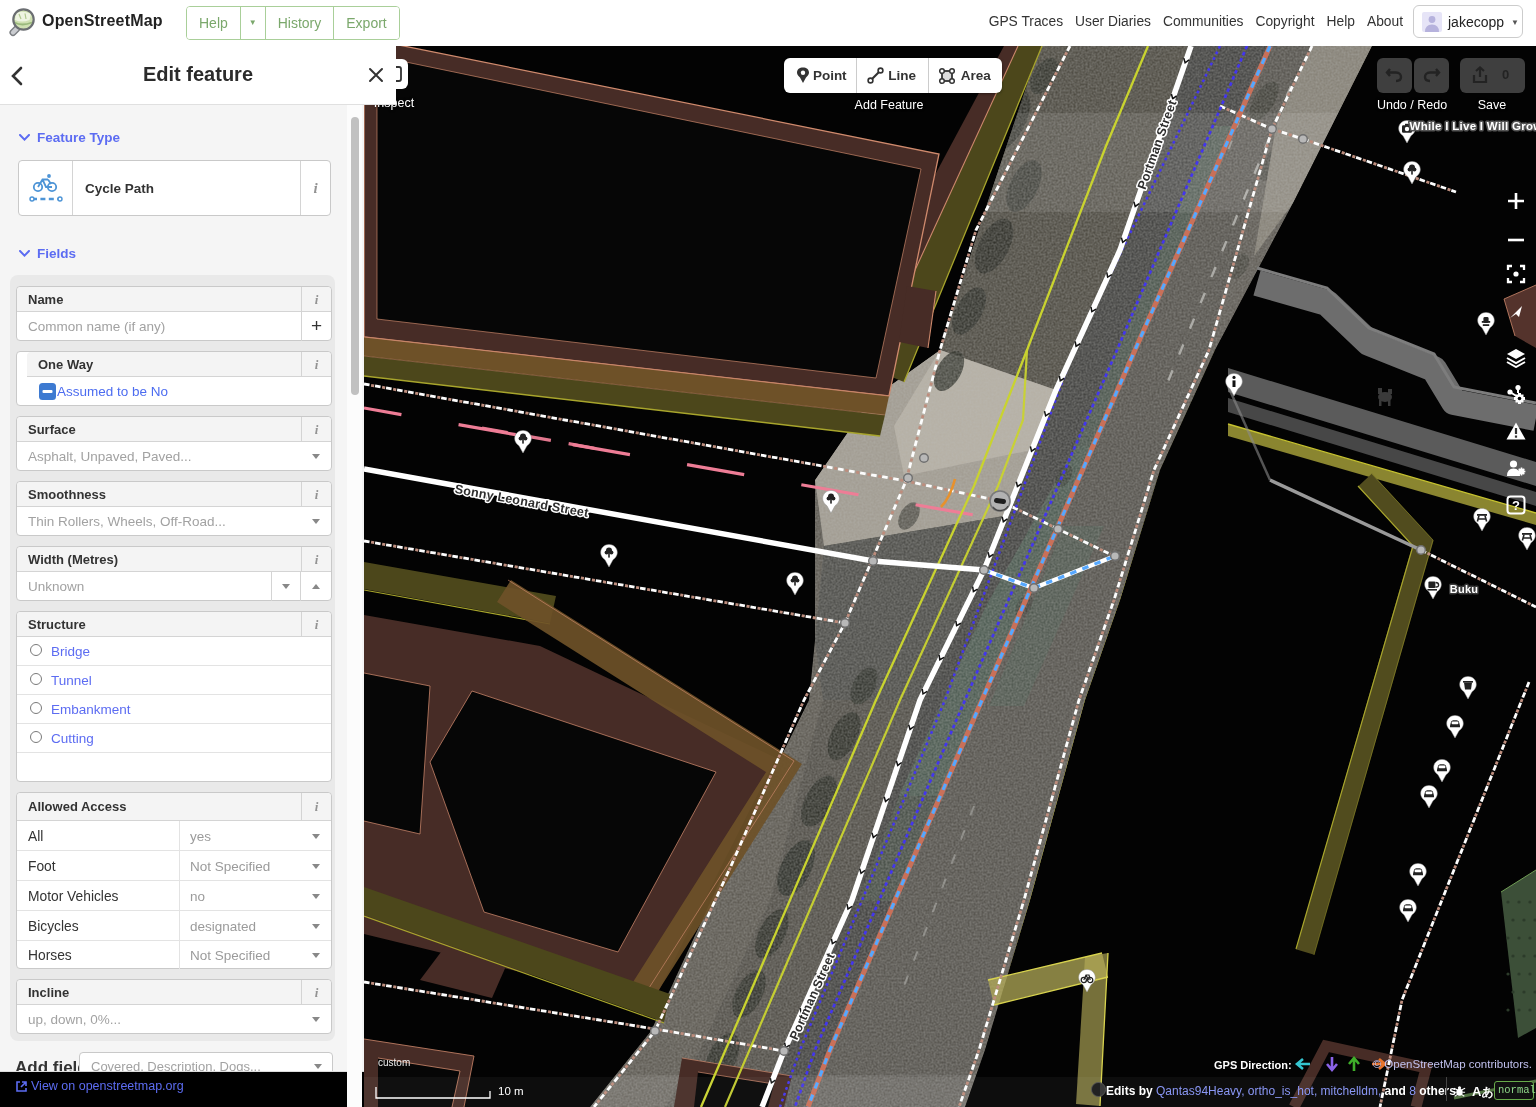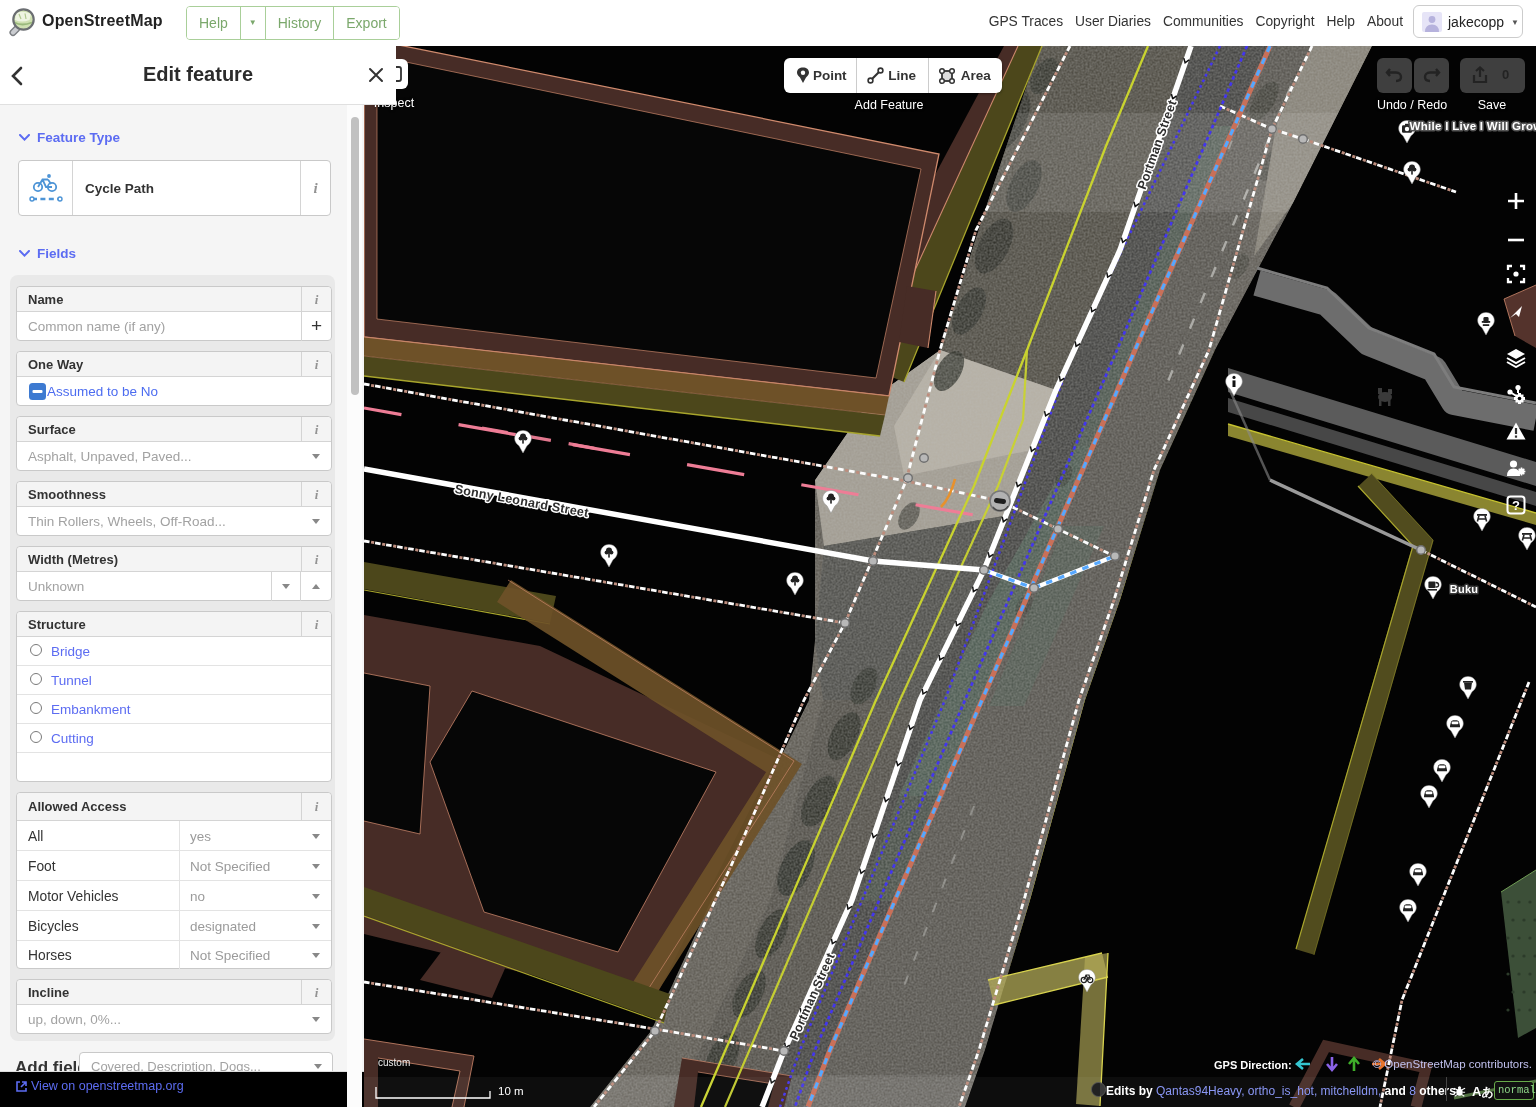--- a/index.html
+++ b/index.html
@@ -627,21 +627,21 @@
     <div class="chead">
         <div class="lbl">Name</div>
         <div class="ibtn" style="height:25px; line-height:25px; font-size:13px;">i</div>
       </div>
     <div class="crow" style="height:29px;">
         <div class="ph" style="top:7px;">Common name (if any)</div>
       <div class="ibtn" style="height:29px; line-height:27px; font-size:19px; font-style:normal; font-family:'Liberation Sans',sans-serif; font-weight:normal; color:#333;">+</div>
       </div>
   </div>
 
-  <div class="card" style="left:16px; top:305px; width:316px; height:55px;">
+  <div class="card" style="left:16px; top:305px; width:316px; height:55px;padding-left:10px;">
     <div class="chead">
         <div class="lbl">One Way</div>
         <div class="ibtn" style="height:25px; line-height:25px; font-size:13px;">i</div>
       </div>
     <div class="crow" style="height:29px;">
       <svg style="position:absolute; left:12px; top:6px;" width="17" height="17" viewBox="0 0 17 17">
           <rect width="17" height="17" rx="3.5" fill="#3d7ad1"></rect>
           <rect x="3.5" y="7" width="10" height="3" rx="1" fill="#fff"></rect>
         </svg>
       <div style="position:absolute; left:30px; top:7px; font-size:13.5px; color:#4c6cf0;">Assumed to be No</div>

